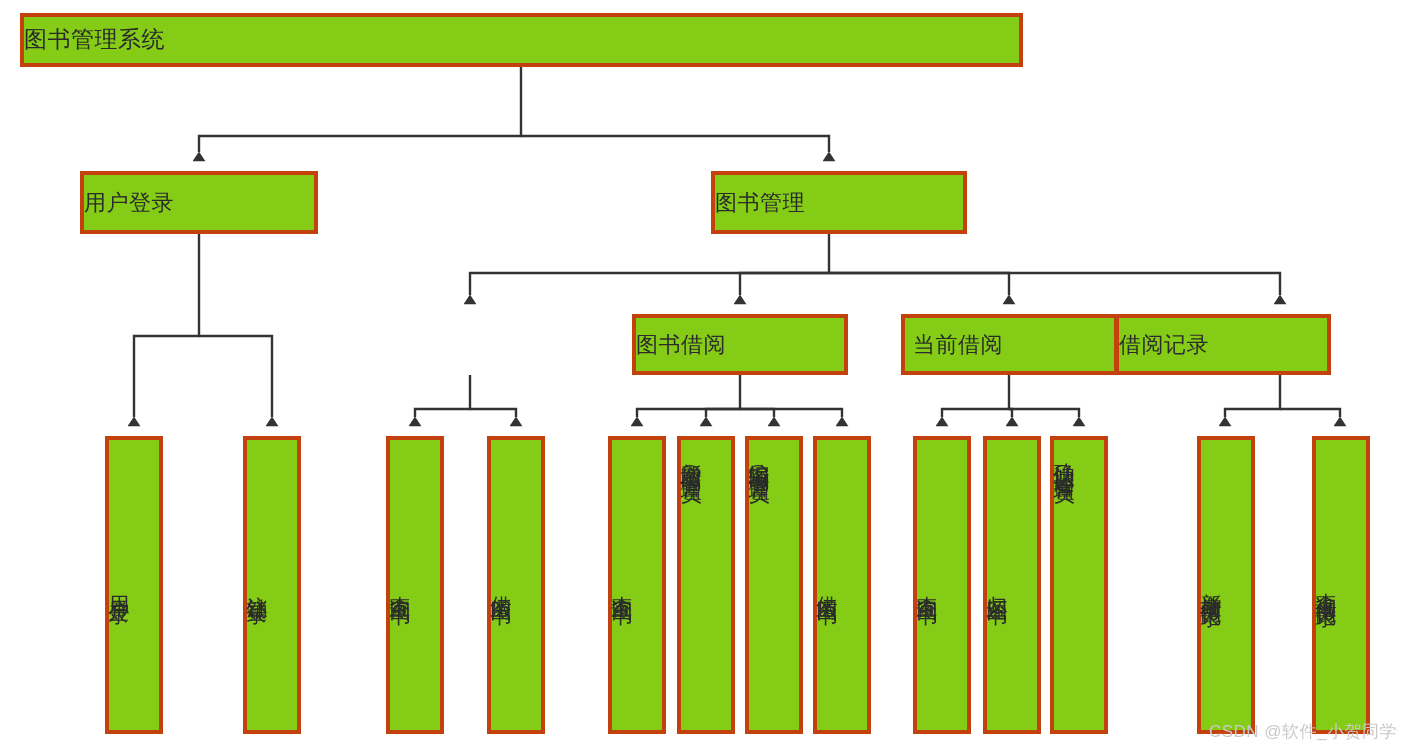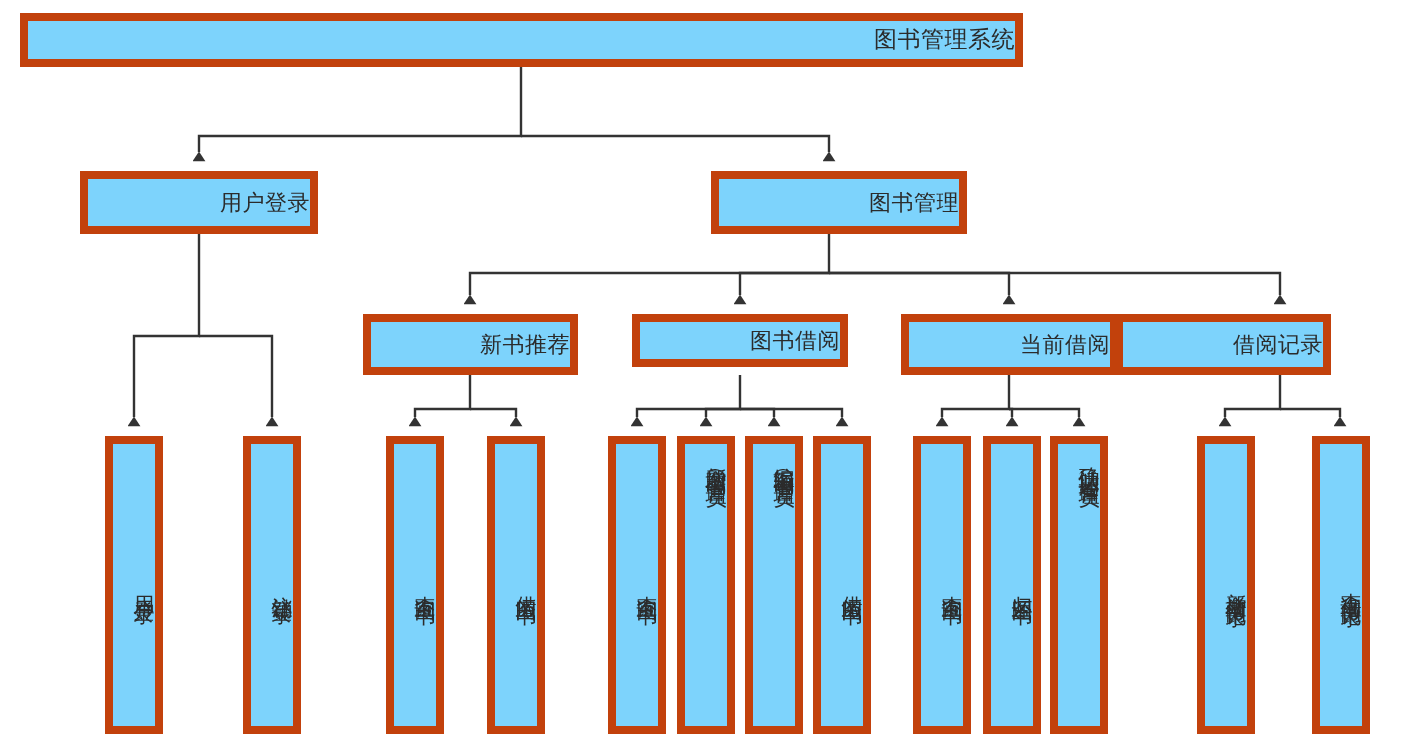--- a/index.html
+++ b/index.html
@@ -21,25 +21,25 @@
     position: absolute;
     left: 0;
     top: 0;
     width: 1405px;
     height: 747px;
     pointer-events: none;
   }
   .node {
     position: absolute;
     box-sizing: border-box;
-    border: 8px solid #c2410c;
-    background: #7dd3fc;
+    border: 4px solid #c2410c;
+    background: #84cc16;
     display: flex;
     align-items: center;
-    justify-content: flex-end;
+    justify-content: flex-start;
     color: #2b2b2b;
   }
   .node .label {
     display: block;
     text-align: center;
     line-height: 1.18;
     letter-spacing: 0.5px;
   }
   
   .node.horiz .label {
@@ -120,27 +120,24 @@
     <span class="label">图书管理系统</span>
   </div>
 
   <div class="node horiz" style="left:80px; top:171px; width:238px; height:63px;">
     <span class="label">用户登录</span>
   </div>
   <div class="node horiz" style="left:711px; top:171px; width:256px; height:63px;">
     <span class="label">图书管理</span>
   </div>
 
-  <div class="node horiz" style="left:363px; top:314px; width:215px; height:61px;">
-    <span class="label">新书推荐</span>
-  </div>
-  <div class="node horiz" style="left:632px; top:314px; width:216px; height:53px;">
+  <div class="node horiz" style="left:632px; top:314px; width:216px; height:61px;">
     <span class="label">图书借阅</span>
   </div>
-  <div class="node horiz" style="left:901px; top:314px; width:217px; height:61px;">
+  <div class="node horiz" style="left:901px; top:314px; width:217px; height:61px;padding-left:8px;">
     <span class="label">当前借阅</span>
   </div>
   <div class="node horiz" style="left:1115px; top:314px; width:216px; height:61px;">
     <span class="label">借阅记录</span>
   </div>
 
   <div class="node vert short" style="left:105px; top:436px; width:58px; height:298px;">
     <span class="label">用户登录</span>
   </div>
   <div class="node vert short" style="left:243px; top:436px; width:58px; height:298px;">
@@ -173,14 +170,15 @@
   <div class="node vert" style="left:1050px; top:436px; width:58px; height:298px;">
     <span class="label">确认归还（管理员）</span>
   </div>
   <div class="node vert short" style="left:1197px; top:436px; width:58px; height:298px;">
     <span class="label">新增借阅记录</span>
   </div>
   <div class="node vert short" style="left:1312px; top:436px; width:58px; height:298px;">
     <span class="label">查询借阅记录</span>
   </div>
 
+  <div class="watermark">CSDN @软件_小贺同学</div>
 
 </div>
 
 </body></html>

